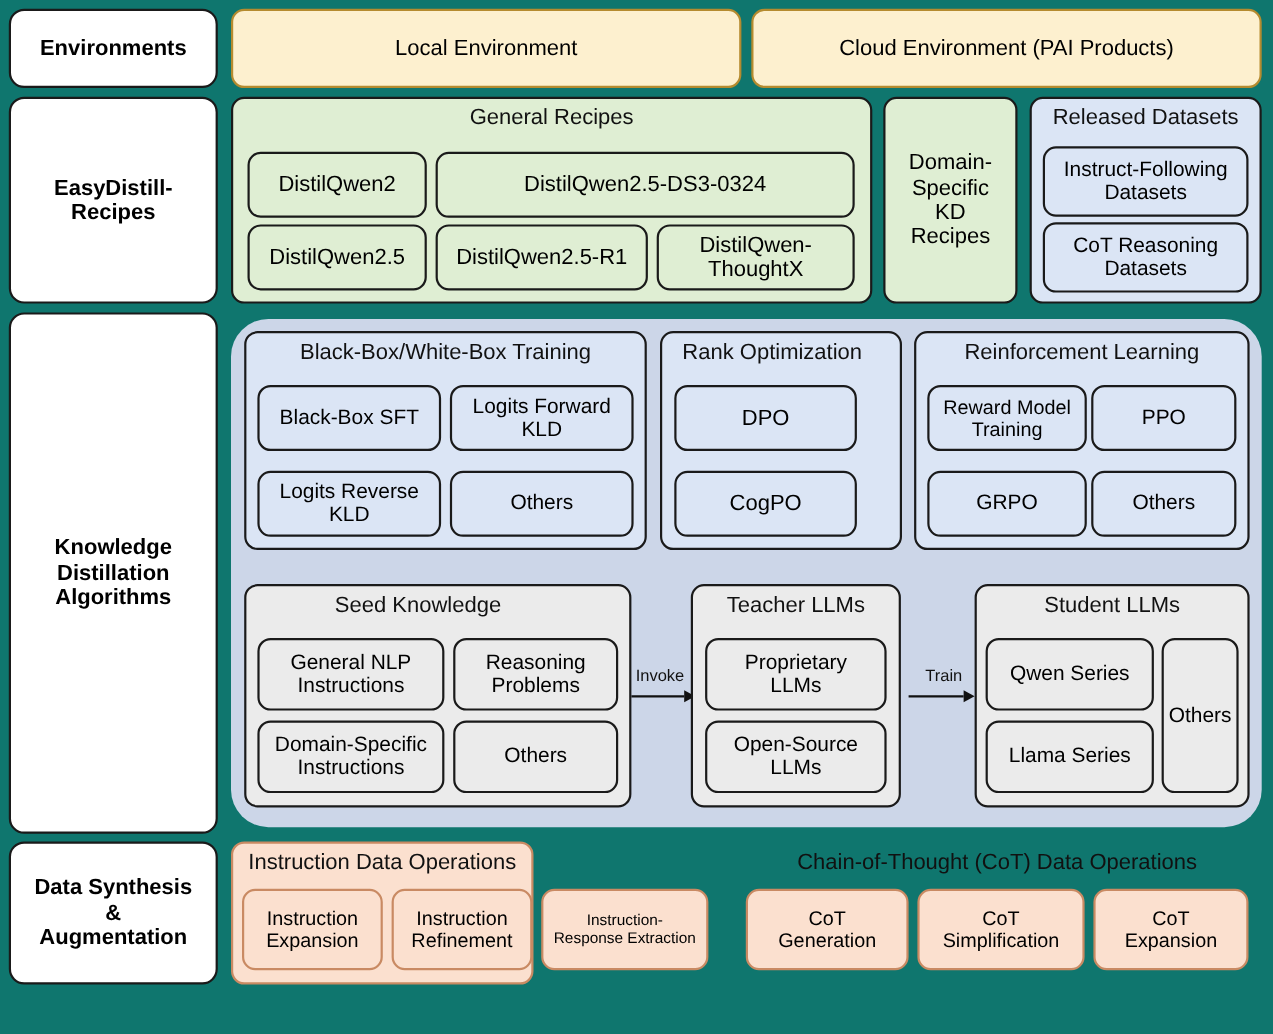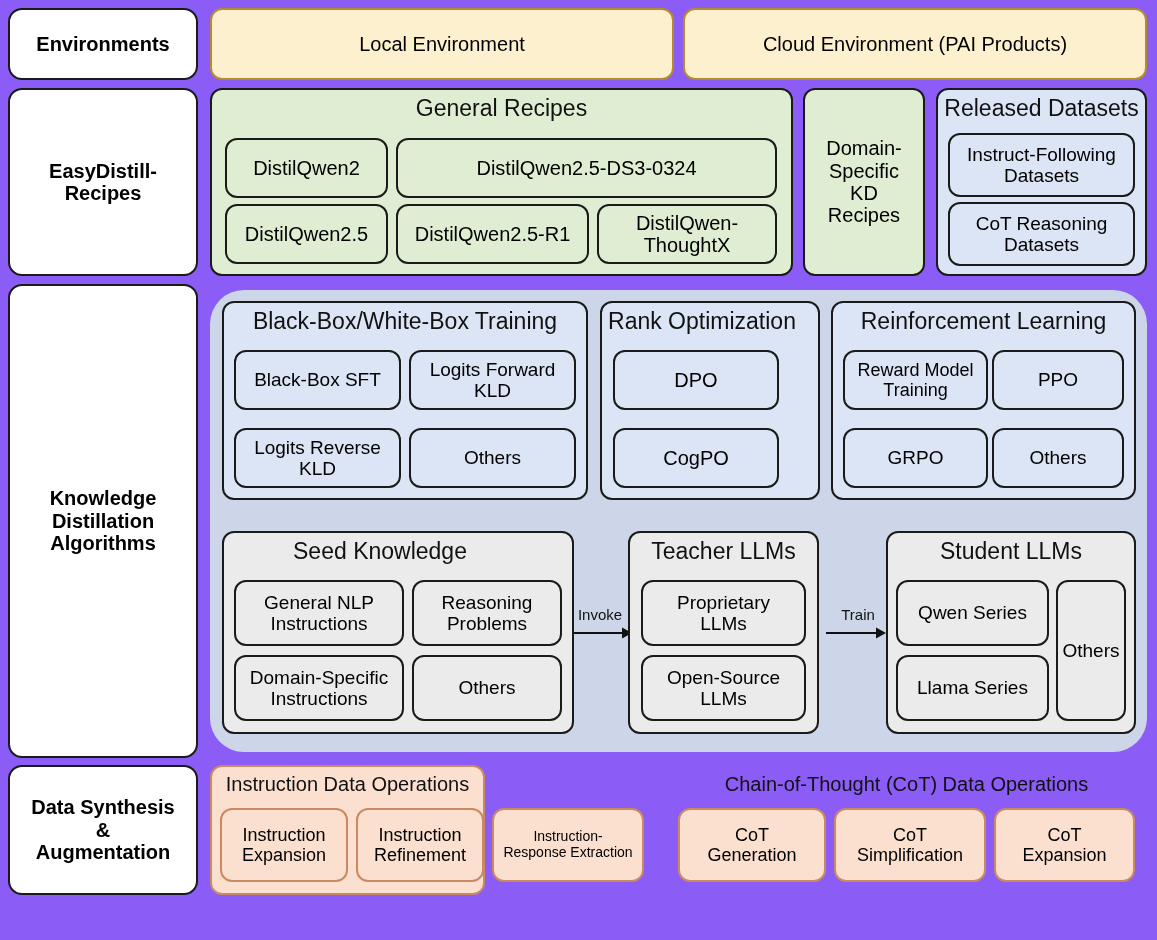--- a/index.html
+++ b/index.html
@@ -5,21 +5,21 @@
   html,body{margin:0;padding:0;background:#ffffff;}
   body{
     font-family:"Liberation Sans","DejaVu Sans",sans-serif;
     color:#000000;
     -webkit-font-smoothing:antialiased;
   }
   #canvas{
     position:relative;
     width:1157px;
     height:940px;
-    background:#8b5cf6;
+    background:#0f766e;
     overflow:hidden;
   }
 
   
   .bx{
     position:absolute;
     box-sizing:border-box;
     border:2px solid #1a1a1a;
     border-radius:12px;
     display:flex;
@@ -55,21 +55,21 @@
     position:absolute;
     background:#ccd6e8;
     border-radius:34px;
     border:none;
   }
 
   
   .grouptitle{
     position:absolute;
     text-align:center;
-    font-size:23px;
+    font-size:20px;
     line-height:1.1;
     color:#111;
     pointer-events:none;
   }
 
   
   .cont{align-items:flex-start;justify-content:center;}
 
   .f22{font-size:20px;}
   .f20{font-size:20px;}

